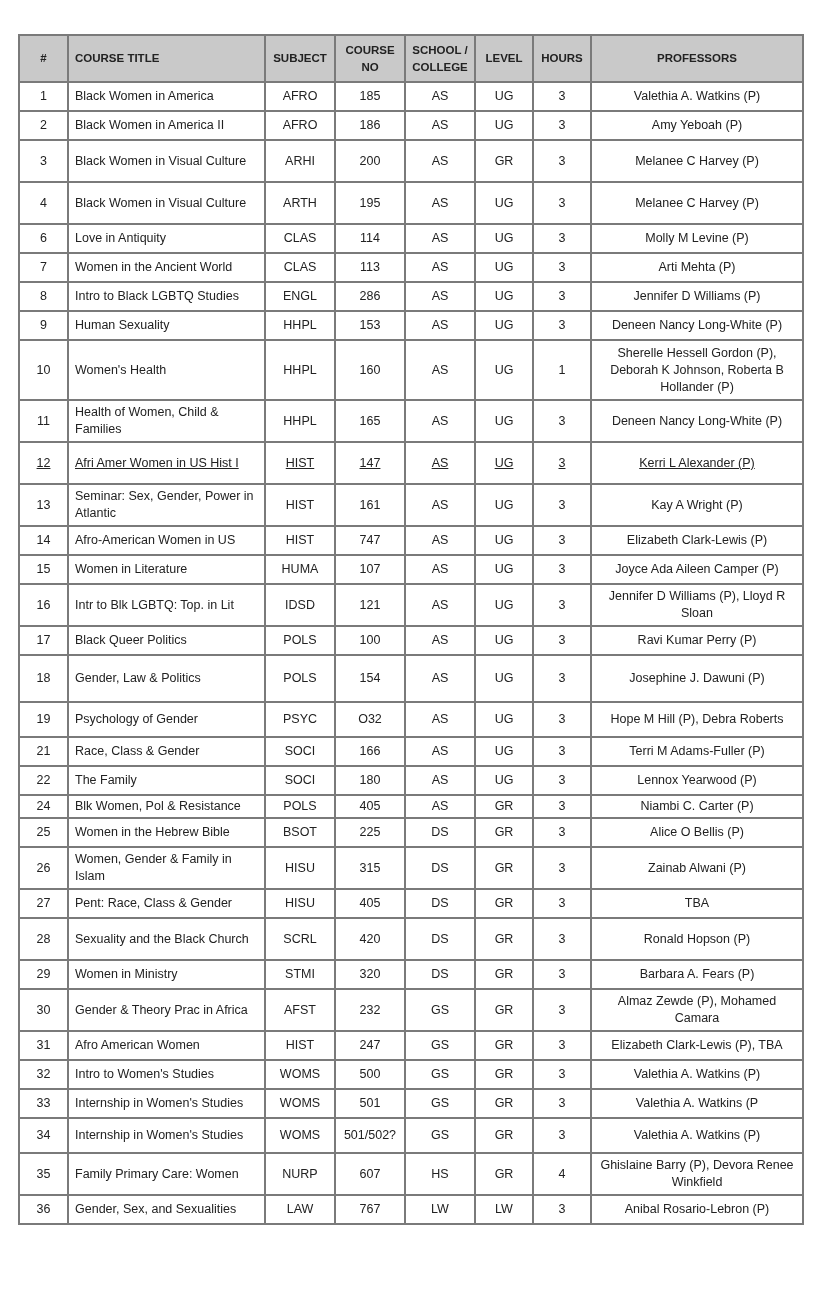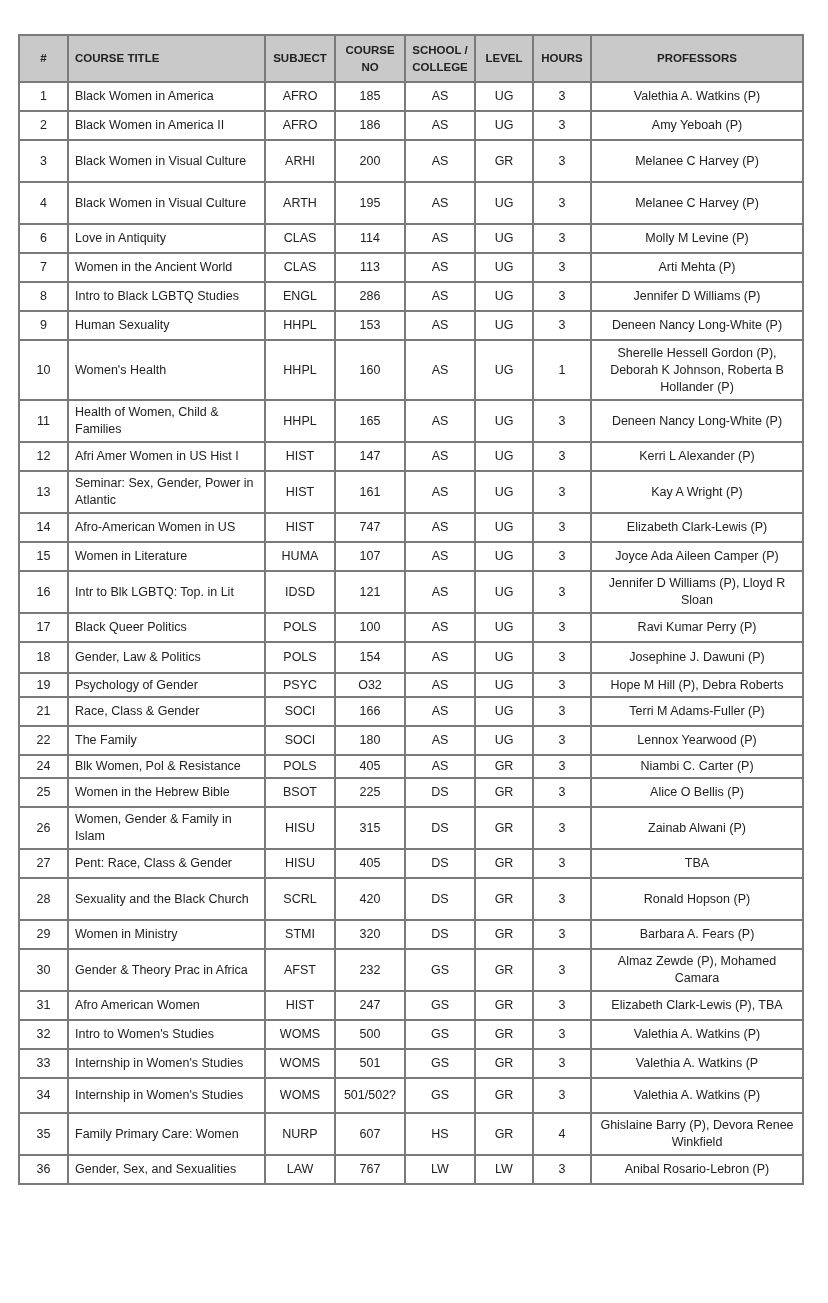--- a/index.html
+++ b/index.html
@@ -157,21 +157,21 @@
       <tr style="height: 42px;">
         <td>11</td>
         <td class="title">Health of Women, Child &amp; Families</td>
         <td>HHPL</td>
         <td>165</td>
         <td>AS</td>
         <td>UG</td>
         <td>3</td>
         <td>Deneen Nancy Long-White (P)</td>
       </tr>
-      <tr style="height: 29px;">
+      <tr style="height: 42px; text-decoration: underline;">
         <td>12</td>
         <td class="title">Afri Amer Women in US Hist I</td>
         <td>HIST</td>
         <td>147</td>
         <td>AS</td>
         <td>UG</td>
         <td>3</td>
         <td>Kerri L Alexander (P)</td>
       </tr>
       <tr style="height: 42px;">
@@ -217,31 +217,31 @@
       <tr style="height: 29px;">
         <td>17</td>
         <td class="title">Black Queer Politics</td>
         <td>POLS</td>
         <td>100</td>
         <td>AS</td>
         <td>UG</td>
         <td>3</td>
         <td>Ravi Kumar Perry (P)</td>
       </tr>
-      <tr style="height: 31px;">
+      <tr style="height: 47px;">
         <td>18</td>
         <td class="title">Gender, Law &amp; Politics</td>
         <td>POLS</td>
         <td>154</td>
         <td>AS</td>
         <td>UG</td>
         <td>3</td>
         <td>Josephine J. Dawuni (P)</td>
       </tr>
-      <tr style="height: 24px;">
+      <tr style="height: 35px;">
         <td>19</td>
         <td class="title">Psychology of Gender</td>
         <td>PSYC</td>
         <td>O32</td>
         <td>AS</td>
         <td>UG</td>
         <td>3</td>
         <td>Hope M Hill (P), Debra Roberts</td>
       </tr>
       <tr style="height: 29px;">

